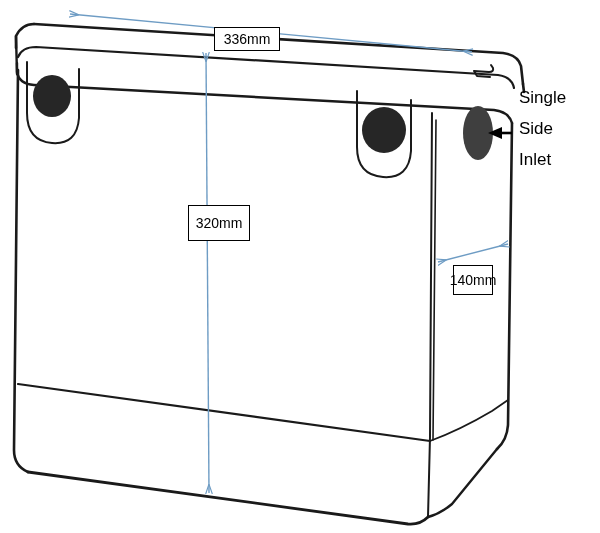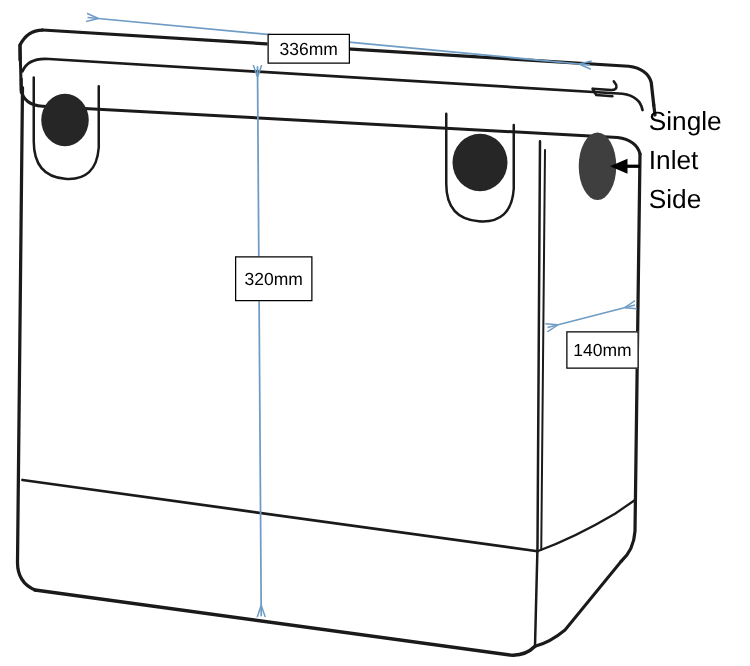--- a/index.html
+++ b/index.html
@@ -35,26 +35,26 @@
     font-size: 14px;
     line-height: 1;
     display: flex;
     align-items: center;
     justify-content: center;
     box-sizing: border-box;
     white-space: nowrap;
   }
   #dim-width-label   { left: 214px; top: 27px;  width: 66px; height: 24px; }
   #dim-height-label  { left: 188px; top: 205px; width: 62px; height: 36px; text-align: center; }
-  #dim-depth-label   { left: 453px; top: 265px; width: 58px; height: 30px; }
+  #dim-depth-label   { left: 453px; top: 265px; width: 40px; height: 30px; }
   .callout-text {
     position: absolute;
     color: #000000;
     font-family: "Liberation Sans", sans-serif;
-    font-size: 21px;
+    font-size: 17px;
     line-height: 31px;
     white-space: nowrap;
     text-align: left;
   }
   #inlet-callout { left: 519px; top: 82px; }
   #inlet-callout .callout-line { display: block; }
 </style>
 </head>
 <body>
 
@@ -134,17 +134,17 @@
   </svg>
 
   <div class="dim-label-box" id="dim-width-label">336mm</div>
 
   <div class="dim-label-box" id="dim-height-label">320mm</div>
 
   <div class="dim-label-box" id="dim-depth-label">140mm</div>
 
   <div class="callout-text" id="inlet-callout">
     <span class="callout-line">Single</span>
+    <span class="callout-line">Side</span>
     <span class="callout-line">Inlet</span>
-    <span class="callout-line">Side</span>
   </div>
 
 </div>
 
 </body></html>

